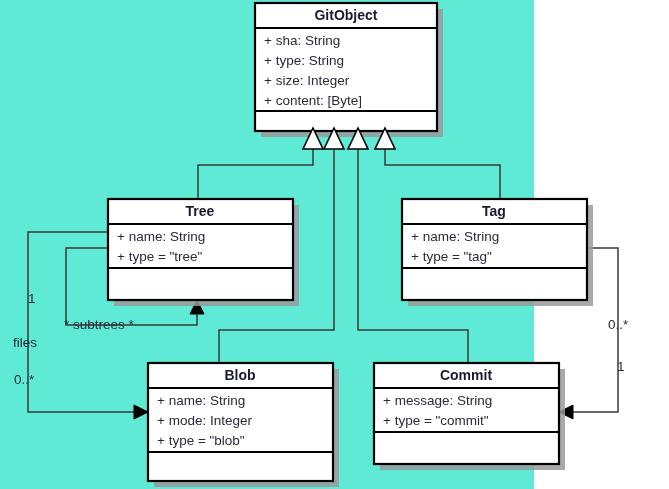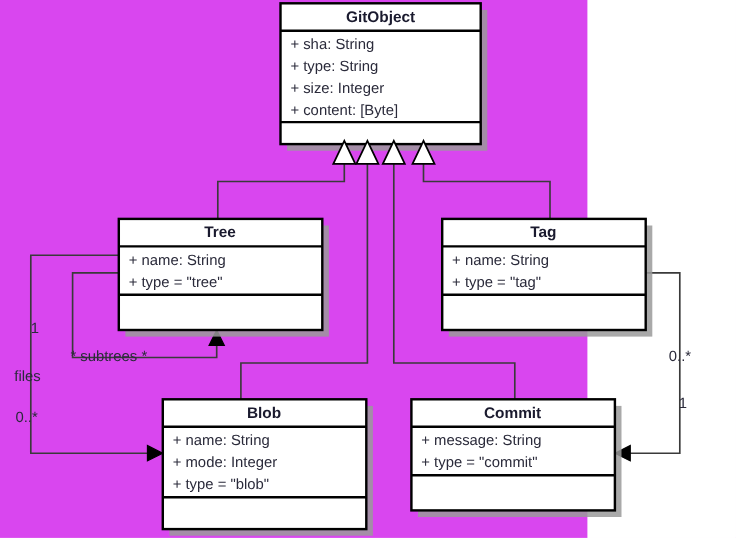--- a/index.html
+++ b/index.html
@@ -10,21 +10,21 @@
   body {
     font-family: "Liberation Sans", sans-serif;
     width: 669px;
     height: 489px;
     overflow: hidden;
   }
   #diagram-root {
     position: relative;
     width: 534px;
     height: 489px;
-    background: #d946ef;
+    background: #5eead4;
   }
   svg.uml-canvas {
     display: block;
     width: 669px;
     height: 489px;
   }
   .cls-shadow {
     fill: #9a9a9a;
     opacity: 0.85;
   }

